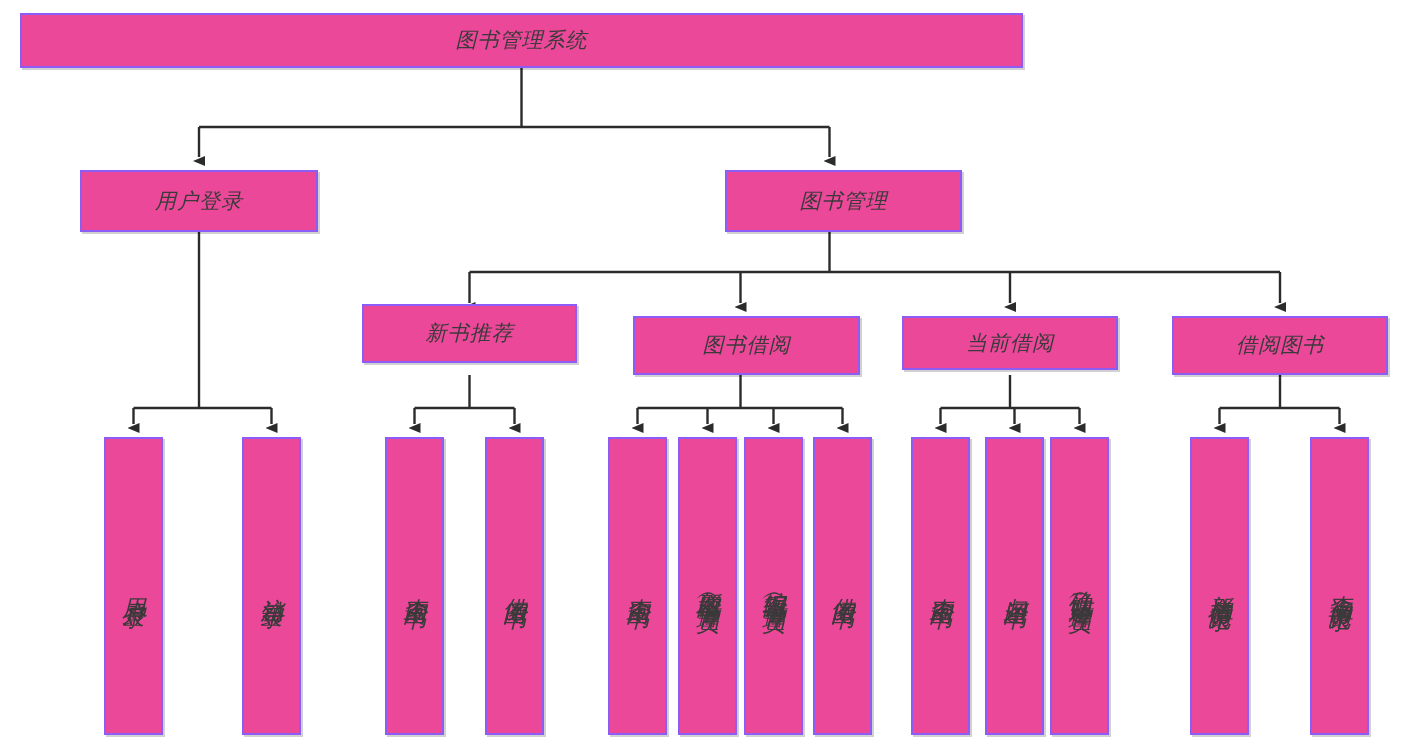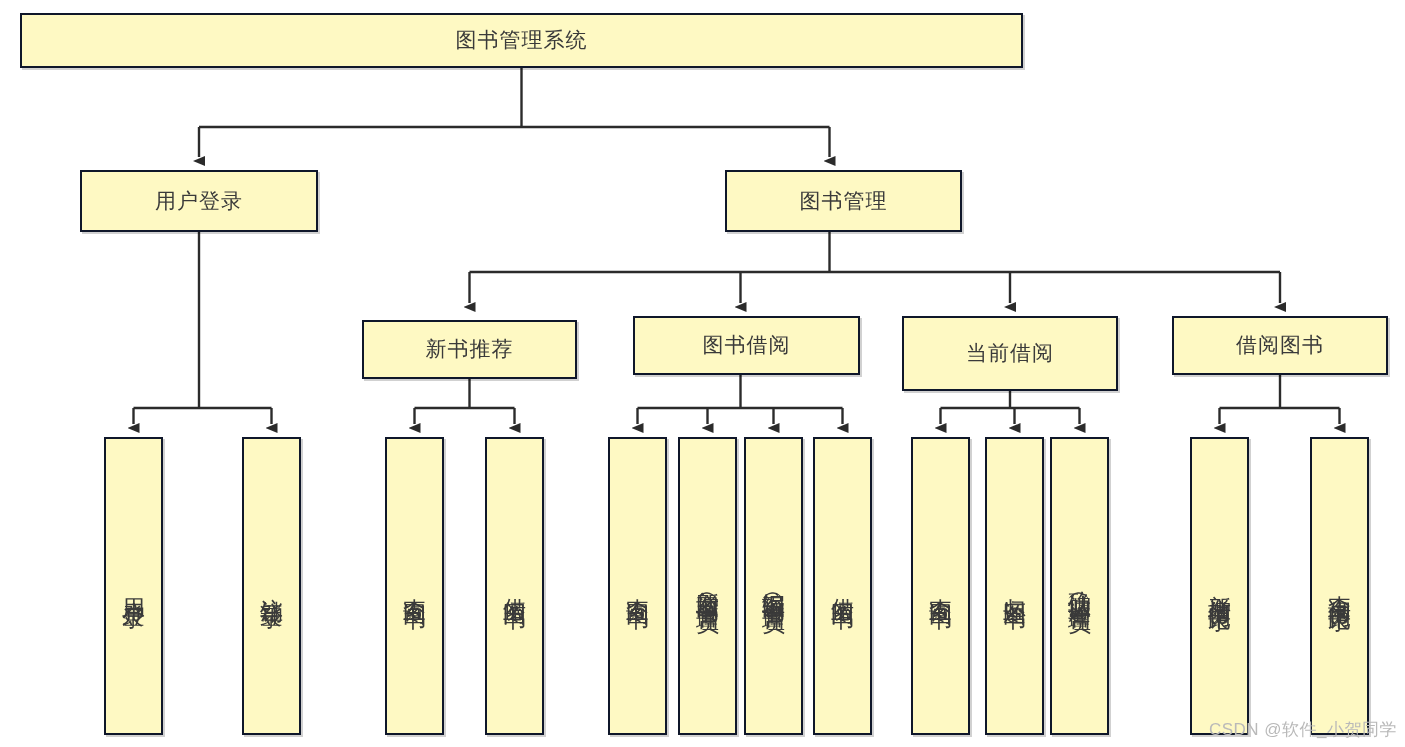--- a/index.html
+++ b/index.html
@@ -22,27 +22,28 @@
     position: absolute;
     left: 0;
     top: 0;
     width: 1405px;
     height: 747px;
     pointer-events: none;
   }
   .node {
     position: absolute;
     box-sizing: border-box;
-    background: #fef9c3;
-    border: 2px solid #0f172a;
+    background: #ec4899;
+    border: 2px solid #8b5cf6;
     display: flex;
     align-items: center;
     justify-content: center;
     color: #3d3d3d;
     box-shadow: 2px 2px 0 rgba(0,0,0,0.18);
+    font-style: italic;
   }
   .node .label {
     display: block;
     text-align: center;
     line-height: 1.18;
     letter-spacing: 1px;
     color: #3a3a3a;
   }
   .node.horiz .label {
     font-size: 21px;
@@ -120,27 +121,27 @@
   <div id="nodes">
       <div class="node horiz" style="left: 20px; top: 13px; width: 1003px; height: 55px;">
         <span class="label">图书管理系统</span>
       </div>
       <div class="node horiz" style="left: 80px; top: 170px; width: 238px; height: 62px;">
         <span class="label">用户登录</span>
       </div>
       <div class="node horiz" style="left: 711px; top: 170px; width: 237px; height: 62px; margin-left: 14px;">
         <span class="label">图书管理</span>
       </div>
-      <div class="node horiz" style="left: 362px; top: 320px; width: 215px; height: 59px;">
+      <div class="node horiz" style="left: 362px; top: 304px; width: 215px; height: 59px;">
         <span class="label">新书推荐</span>
       </div>
       <div class="node horiz" style="left: 633px; top: 316px; width: 227px; height: 59px;">
         <span class="label">图书借阅</span>
       </div>
-      <div class="node horiz" style="left: 902px; top: 316px; width: 216px; height: 75px;">
+      <div class="node horiz" style="left: 902px; top: 316px; width: 216px; height: 54px;">
         <span class="label">当前借阅</span>
       </div>
       <div class="node horiz" style="left: 1172px; top: 316px; width: 216px; height: 59px;">
         <span class="label">借阅图书</span>
       </div>
       <div class="node vert" style="left: 104px; top: 437px; width: 59px; height: 298px;">
         <span class="label">用户登录</span>
       </div>
       <div class="node vert" style="left: 242px; top: 437px; width: 59px; height: 298px;">
         <span class="label">注销登录</span>
@@ -173,14 +174,13 @@
         <span class="label">确认归还（管理员）</span>
       </div>
       <div class="node vert" style="left: 1190px; top: 437px; width: 59px; height: 298px;">
         <span class="label">新增借阅记录</span>
       </div>
       <div class="node vert" style="left: 1310px; top: 437px; width: 59px; height: 298px;">
         <span class="label">查询借阅记录</span>
       </div>
     </div>
 
-  <div class="watermark">CSDN @软件_小贺同学</div>
 </div>
 
 </body></html>

